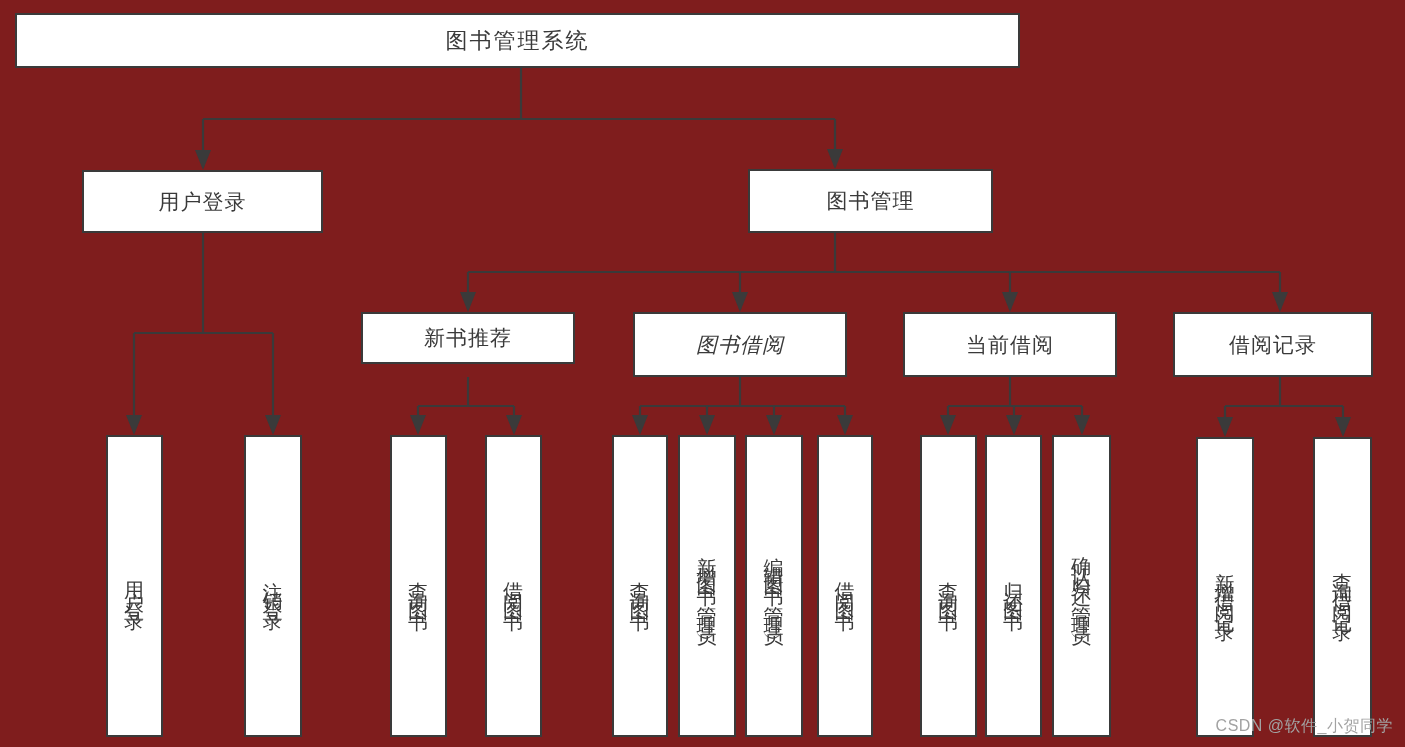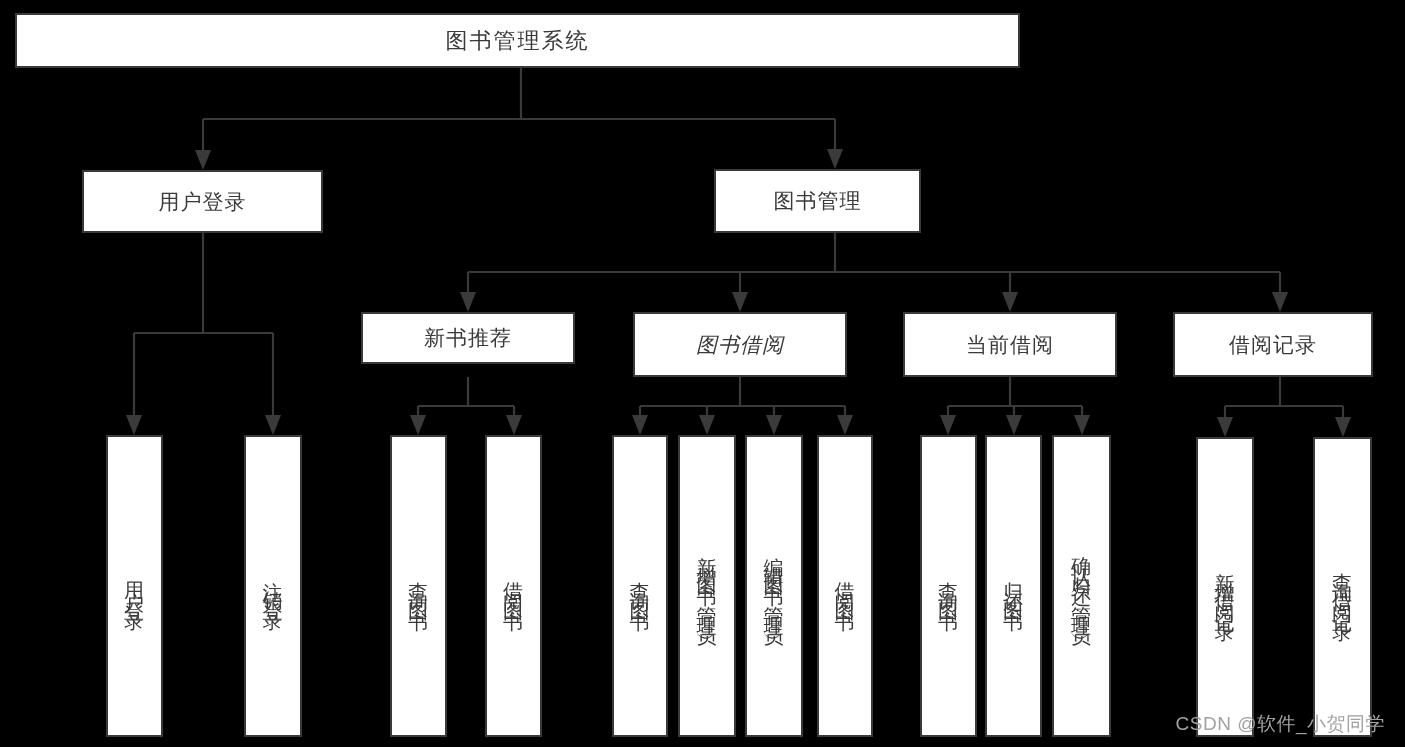--- a/index.html
+++ b/index.html
@@ -1,34 +1,34 @@
 <!DOCTYPE html>
 <html><head>
 <meta charset="utf-8">
 <style>
   html,body { margin:0; padding:0; background:#ffffff; }
   #stage {
-    position:relative; width:1405px; height:747px; background:#000000;
+    position:relative; width:1405px; height:747px; background:#7f1d1d;
     font-family:"Liberation Sans", sans-serif; color:#3a3a3a; overflow:hidden;
   }
   #wires { position:absolute; left:0; top:0; width:1405px; height:747px; }
   .node {
     position:absolute; box-sizing:border-box; background:#ffffff;
     border:2.6px solid #3a3a3a; display:flex; align-items:center; justify-content:center;
     color:#3a3a3a; text-align:center;
   }
   .h-node { font-size:21px; letter-spacing:1px; }
   .root-node { font-size:22px; letter-spacing:2px; }
   .v-node span {
     writing-mode:vertical-rl; text-orientation:mixed; white-space:nowrap;
     font-size:20px; line-height:1; letter-spacing:10px;
   }
   .v-node { font-size:20px; }
   #watermark {
-    position:absolute; right:20px; bottom:10px; font-size:19px;
+    position:absolute; right:12px; bottom:10px; font-size:16px;
     color:#a2a2a2; letter-spacing:0.5px; z-index:5; white-space:nowrap;
   }
 </style>
 </head>
 <body>
 
 <div id="stage">
 
   <svg id="wires" viewBox="0 0 1405 747" xmlns="http://www.w3.org/2000/svg">
     <defs>
@@ -65,21 +65,21 @@
       <line x1="1014" y1="406" x2="1014" y2="432" marker-end="url(#ah)"></line>
       <line x1="1082" y1="406" x2="1082" y2="432" marker-end="url(#ah)"></line>
       <line x1="1225" y1="406" x2="1225" y2="434" marker-end="url(#ah)"></line>
       <line x1="1343" y1="406" x2="1343" y2="434" marker-end="url(#ah)"></line>
     </g>
   </svg>
 
   <div class="node h-node root-node" style="left:15px; top:13px; width:1005px; height:55px;">图书管理系统</div>
 
   <div class="node h-node" style="left:82px; top:170px; width:241px; height:63px;">用户登录</div>
-  <div class="node h-node" style="left:714px; top:169px; width:207px; height:64px;">图书管理</div>
+  <div class="node h-node" style="left:748px; top:169px; width:245px; height:64px;">图书管理</div>
 
   <div class="node h-node" style="left:361px; top:312px; width:214px; height:52px;">新书推荐</div>
   <div class="node h-node" style="left:633px; top:312px; width:214px; height:65px;font-style:italic;">图书借阅</div>
   <div class="node h-node" style="left:903px; top:312px; width:214px; height:65px;">当前借阅</div>
   <div class="node h-node" style="left:1173px; top:312px; width:200px; height:65px;">借阅记录</div>
 
   <div class="node v-node" style="left:106px; top:435px; width:57px; height:302px;">
     <span>用户登录</span>
   </div>
   <div class="node v-node" style="left:244px; top:435px; width:58px; height:302px;">

